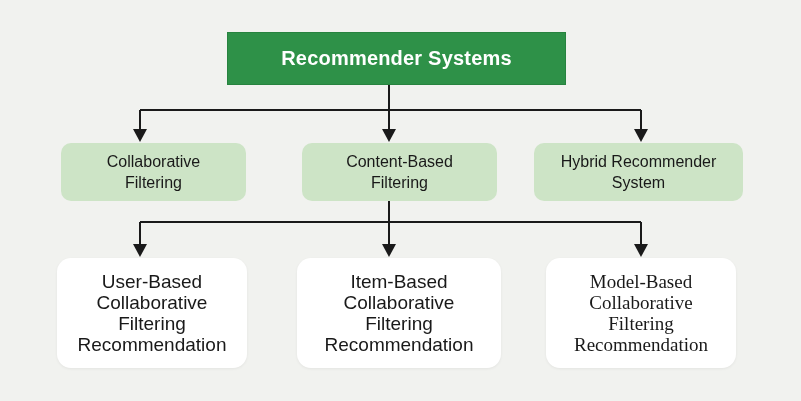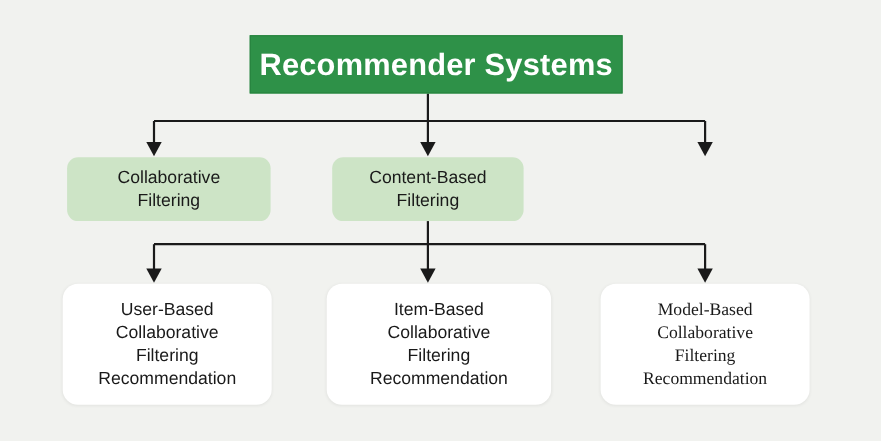--- a/index.html
+++ b/index.html
@@ -33,42 +33,42 @@
     white-space: pre-line;
   }
   .root {
     left: 227px;
     top: 32px;
     width: 339px;
     height: 53px;
     background: #2e9148;
     border: 1px solid #27833f;
     color: #ffffff;
-    font-size: 28px;
+    font-size: 20px;
     font-weight: 700;
     letter-spacing: 0.2px;
   }
   .branch {
     background: #cde4c6;
     border-radius: 10px;
     color: #191919;
     font-size: 16px;
     line-height: 21px;
     top: 143px;
     height: 58px;
   }
   .branch-1 { left: 61px;  width: 185px; }
-  .branch-2 { left: 302px; width: 174px; }
+  .branch-2 { left: 302px; width: 195px; }
   .branch-3 { left: 534px; width: 209px; }
   .leaf {
     background: #ffffff;
     border-radius: 14px;
     box-shadow: 0 1px 3px rgba(0,0,0,0.06);
     color: #191919;
-    font-size: 16px;
+    font-size: 19px;
     line-height: 21px;
     top: 258px;
     height: 110px;
   }
   .leaf-1 { left: 57px;  width: 190px; }
   .leaf-2 { left: 297px; width: 204px; }
   .leaf-3 { left: 546px; width: 190px; font-family: Liberation Serif, serif; }
 </style>
 </head>
 <body>
@@ -97,20 +97,22 @@
       <polygon points="634,244 648,244 641,257" fill="#1a1a1a" stroke="none"></polygon>
     </g>
   </svg>
 
   <div class="node root">Recommender Systems</div>
 
   <div class="node branch branch-1">Collaborative
 Filtering</div>
   <div class="node branch branch-2">Content-Based
 Filtering</div>
+  <div class="node branch branch-3">Hybrid Recommender
+System</div>
 
   <div class="node leaf leaf-1">User-Based
 Collaborative
 Filtering
 Recommendation</div>
   <div class="node leaf leaf-2">Item-Based
 Collaborative
 Filtering
 Recommendation</div>
   <div class="node leaf leaf-3">Model-Based

